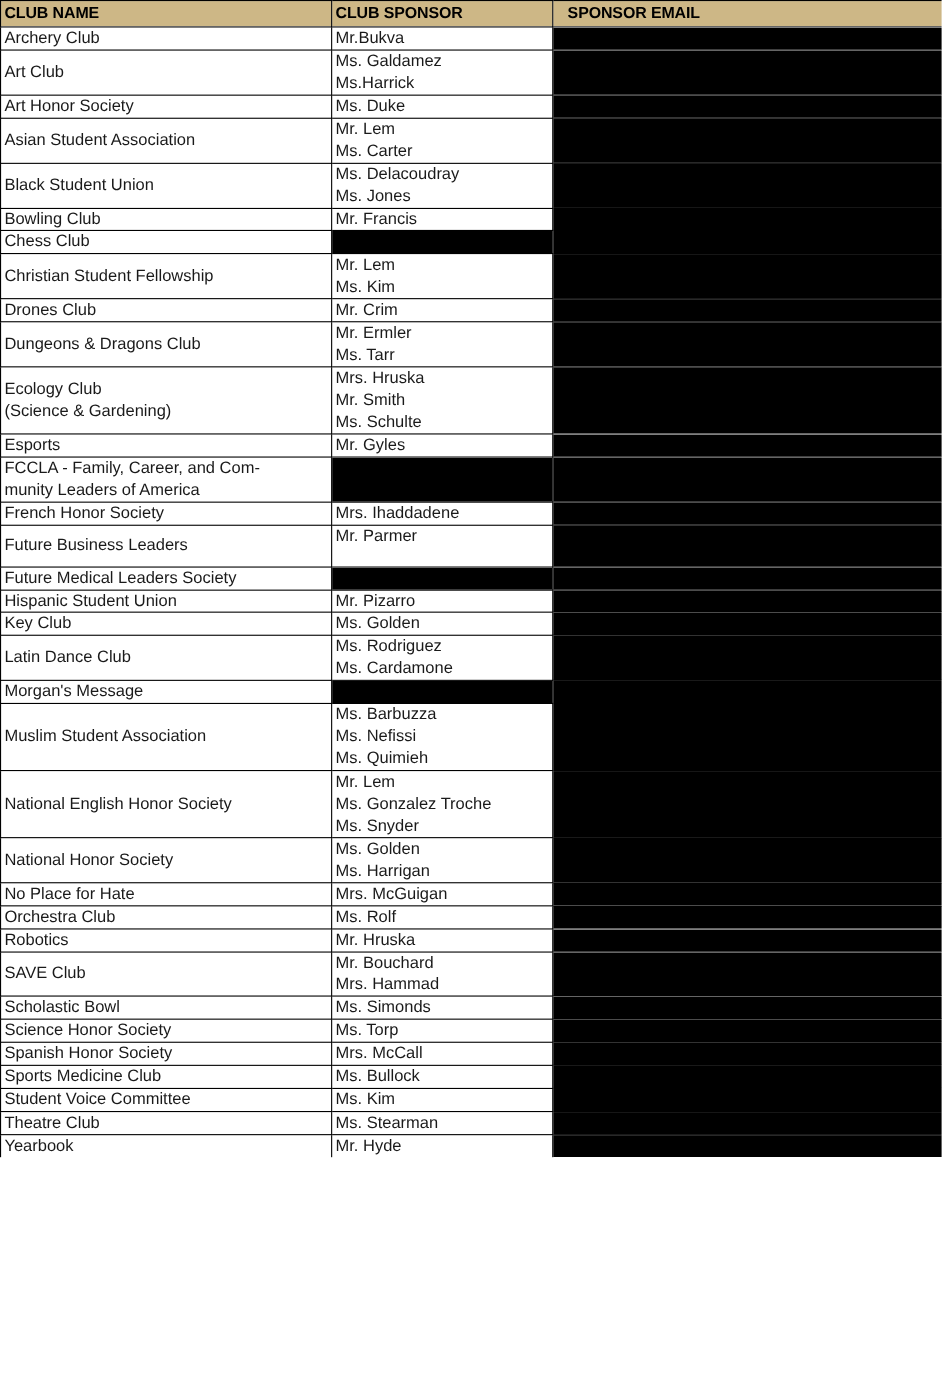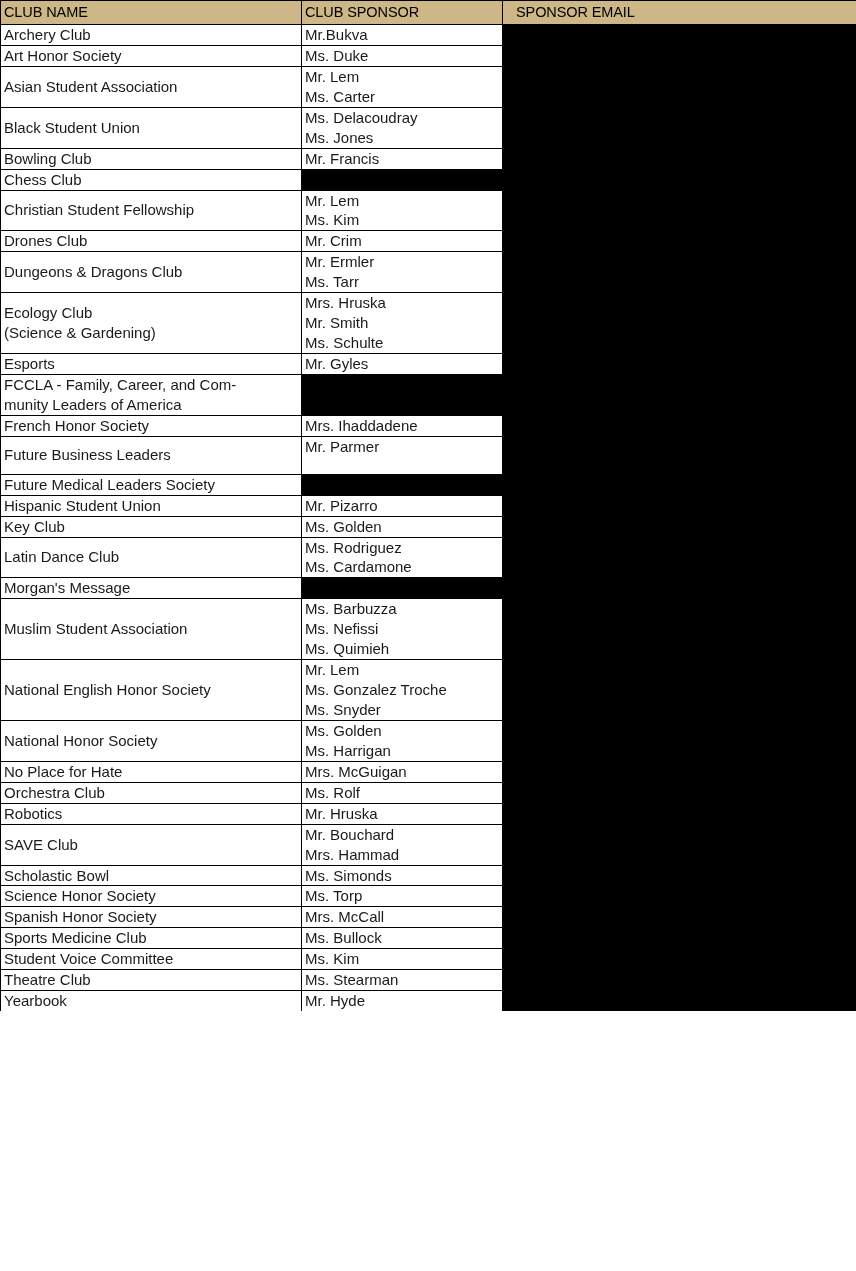--- a/index.html
+++ b/index.html
@@ -21,21 +21,21 @@
   }
 
   #club-table col.c-name    { width: 301px; }
   #club-table col.c-sponsor { width: 201px; }
   #club-table col.c-email   { width: 354px; }
 
   
   thead th {
     background: #cdb786;
     color: #000000;
-    font-weight: normal;
+    font-weight: bold;
     font-size: 14.5px;
     letter-spacing: -0.1px;
     text-align: left;
     vertical-align: middle;
     padding: 1px 0 2px 3px;
     height: 20px;
     border: 1px solid #000000;
     white-space: nowrap;
     overflow: hidden;
     margin-left: 28px;
@@ -105,20 +105,34 @@
         <td class="sponsor-cell">
           <span class="cell-lines">
             <span class="ln">Mr.Bukva</span>
           </span>
         </td>
         <td class="email-cell"></td>
       </tr>
       <tr>
         <td class="name-cell">
           <span class="cell-lines">
+            <span class="ln">Art Club</span>
+          </span>
+        </td>
+        <td class="sponsor-cell">
+          <span class="cell-lines">
+            <span class="ln">Ms. Galdamez</span>
+            <span class="ln">Ms.Harrick</span>
+          </span>
+        </td>
+        <td class="email-cell"></td>
+      </tr>
+      <tr>
+        <td class="name-cell">
+          <span class="cell-lines">
             <span class="ln">Art Honor Society</span>
           </span>
         </td>
         <td class="sponsor-cell">
           <span class="cell-lines">
             <span class="ln">Ms. Duke</span>
           </span>
         </td>
         <td class="email-cell"></td>
       </tr>

